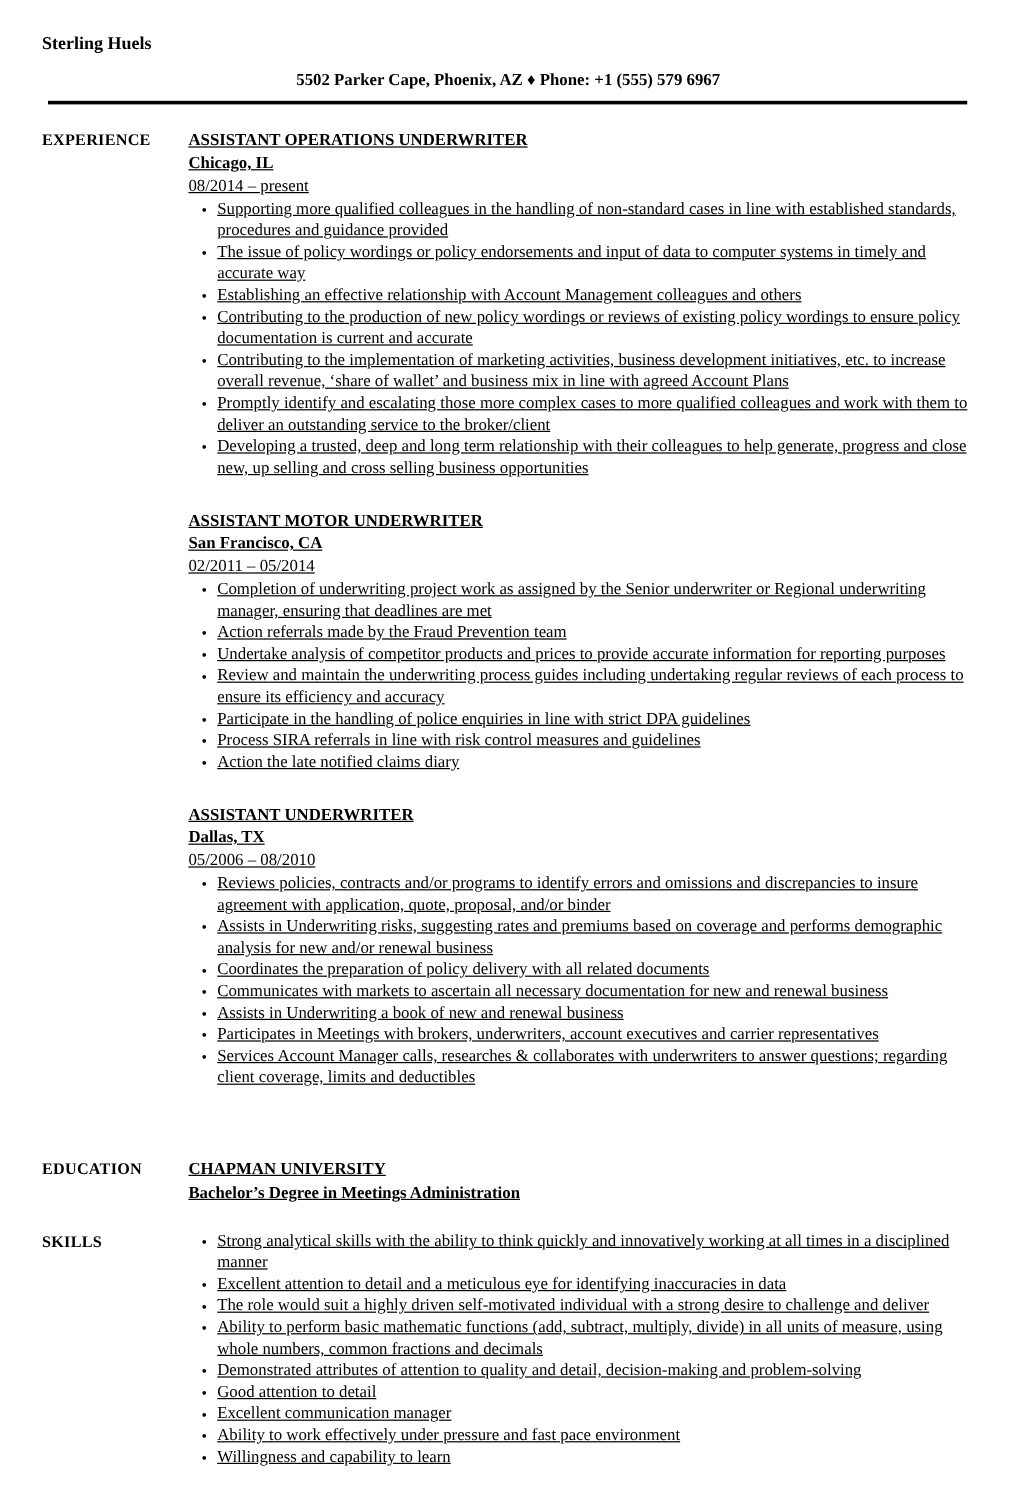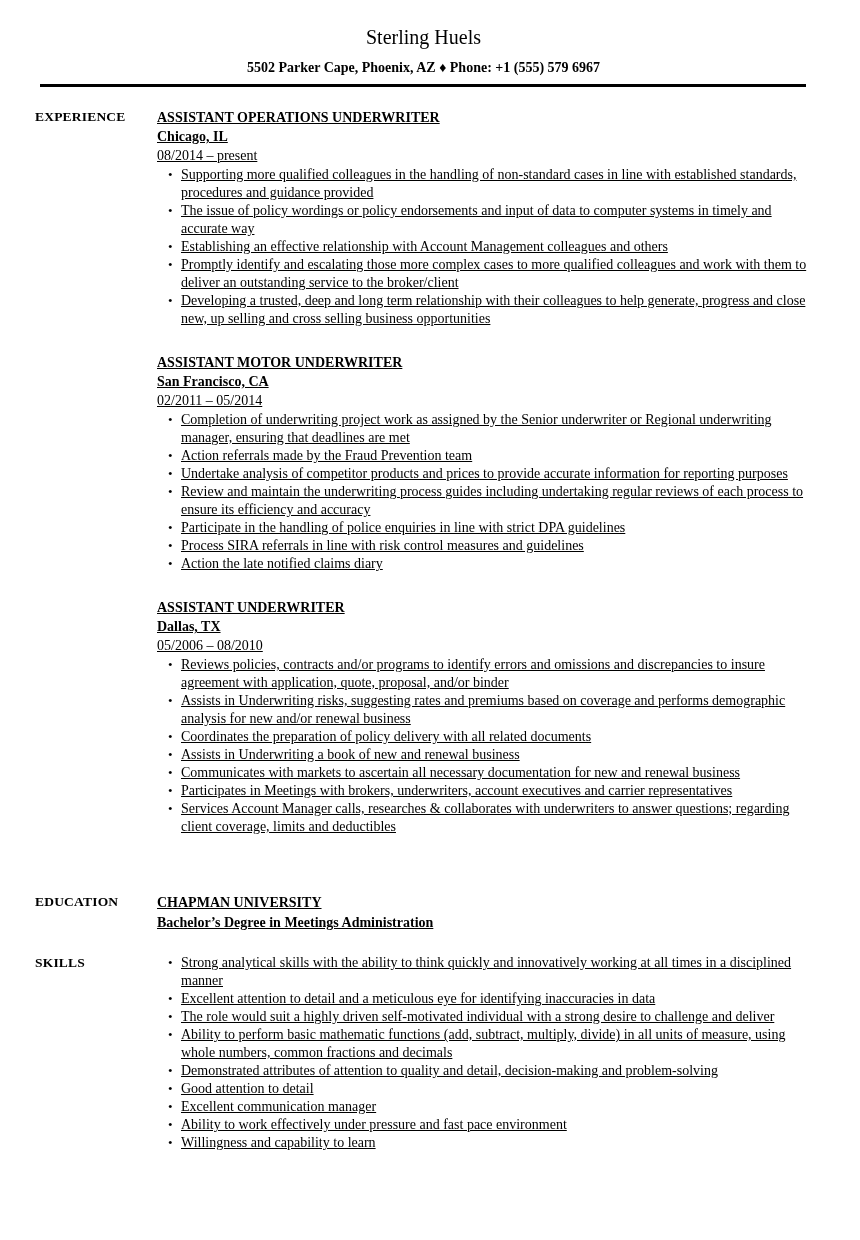--- a/index.html
+++ b/index.html
@@ -14,23 +14,23 @@
     padding: 22px 48px 30px 35px;
     font-family: "Liberation Serif", serif;
     font-size: 14px;
     line-height: 18px;
     color: #000;
     background: #fff;
   }
   
   .resume-name {
     margin: 4px 0 0 0;
-    text-align: center;
-    font-size: 20px;
-    font-weight: normal;
+    text-align: left;
+    font-size: 15px;
+    font-weight: bold;
     line-height: 22px;
   }
   .contact-line {
     margin: 11px 0 0 0;
     text-align: center;
     font-weight: bold;
     font-size: 14px;
   }
   .header-rule {
     height: 3px;
@@ -121,20 +121,22 @@
     <div class="section-label">EXPERIENCE</div>
     <div class="section-body">
   <div class="job">
     <h2 class="job-title">ASSISTANT OPERATIONS UNDERWRITER</h2>
     <div class="job-location">Chicago, IL</div>
     <div class="job-dates">08/2014 – present</div>
     <ul class="bullets">
             <li>Supporting more qualified colleagues in the handling of non-standard cases in line with established standards, procedures and guidance provided</li>
             <li>The issue of policy wordings or policy endorsements and input of data to computer systems in timely and accurate way</li>
             <li>Establishing an effective relationship with Account Management colleagues and others</li>
+            <li>Contributing to the production of new policy wordings or reviews of existing policy wordings to ensure policy documentation is current and accurate</li>
+            <li>Contributing to the implementation of marketing activities, business development initiatives, etc. to increase overall revenue, ‘share of wallet’ and business mix in line with agreed Account Plans</li>
             <li>Promptly identify and escalating those more complex cases to more qualified colleagues and work with them to deliver an outstanding service to the broker/client</li>
             <li>Developing a trusted, deep and long term relationship with their colleagues to help generate, progress and close new, up selling and cross selling business opportunities</li>
           </ul>
   </div>
 
   <div class="job">
     <h2 class="job-title">ASSISTANT MOTOR UNDERWRITER</h2>
     <div class="job-location">San Francisco, CA</div>
     <div class="job-dates">02/2011 – 05/2014</div>
     <ul class="bullets">
@@ -149,22 +151,22 @@
   </div>
 
   <div class="job">
     <h2 class="job-title">ASSISTANT UNDERWRITER</h2>
     <div class="job-location">Dallas, TX</div>
     <div class="job-dates">05/2006 – 08/2010</div>
     <ul class="bullets">
             <li>Reviews policies, contracts and/or programs to identify errors and omissions and discrepancies to insure agreement with application, quote, proposal, and/or binder</li>
             <li>Assists in Underwriting risks, suggesting rates and premiums based on coverage and performs demographic analysis for new and/or renewal business</li>
             <li>Coordinates the preparation of policy delivery with all related documents</li>
+            <li>Communicates with markets to ascertain all necessary documentation for new and renewal business</li>
             <li>Assists in Underwriting a book of new and renewal business</li>
-            <li>Communicates with markets to ascertain all necessary documentation for new and renewal business</li>
             <li>Participates in Meetings with brokers, underwriters, account executives and carrier representatives</li>
             <li>Services Account Manager calls, researches &amp; collaborates with underwriters to answer questions; regarding client coverage, limits and deductibles</li>
           </ul>
   </div>
 </div>
   </section>
 
   <section class="section section-education">
     <div class="section-label">EDUCATION</div>
     <div class="section-body">

